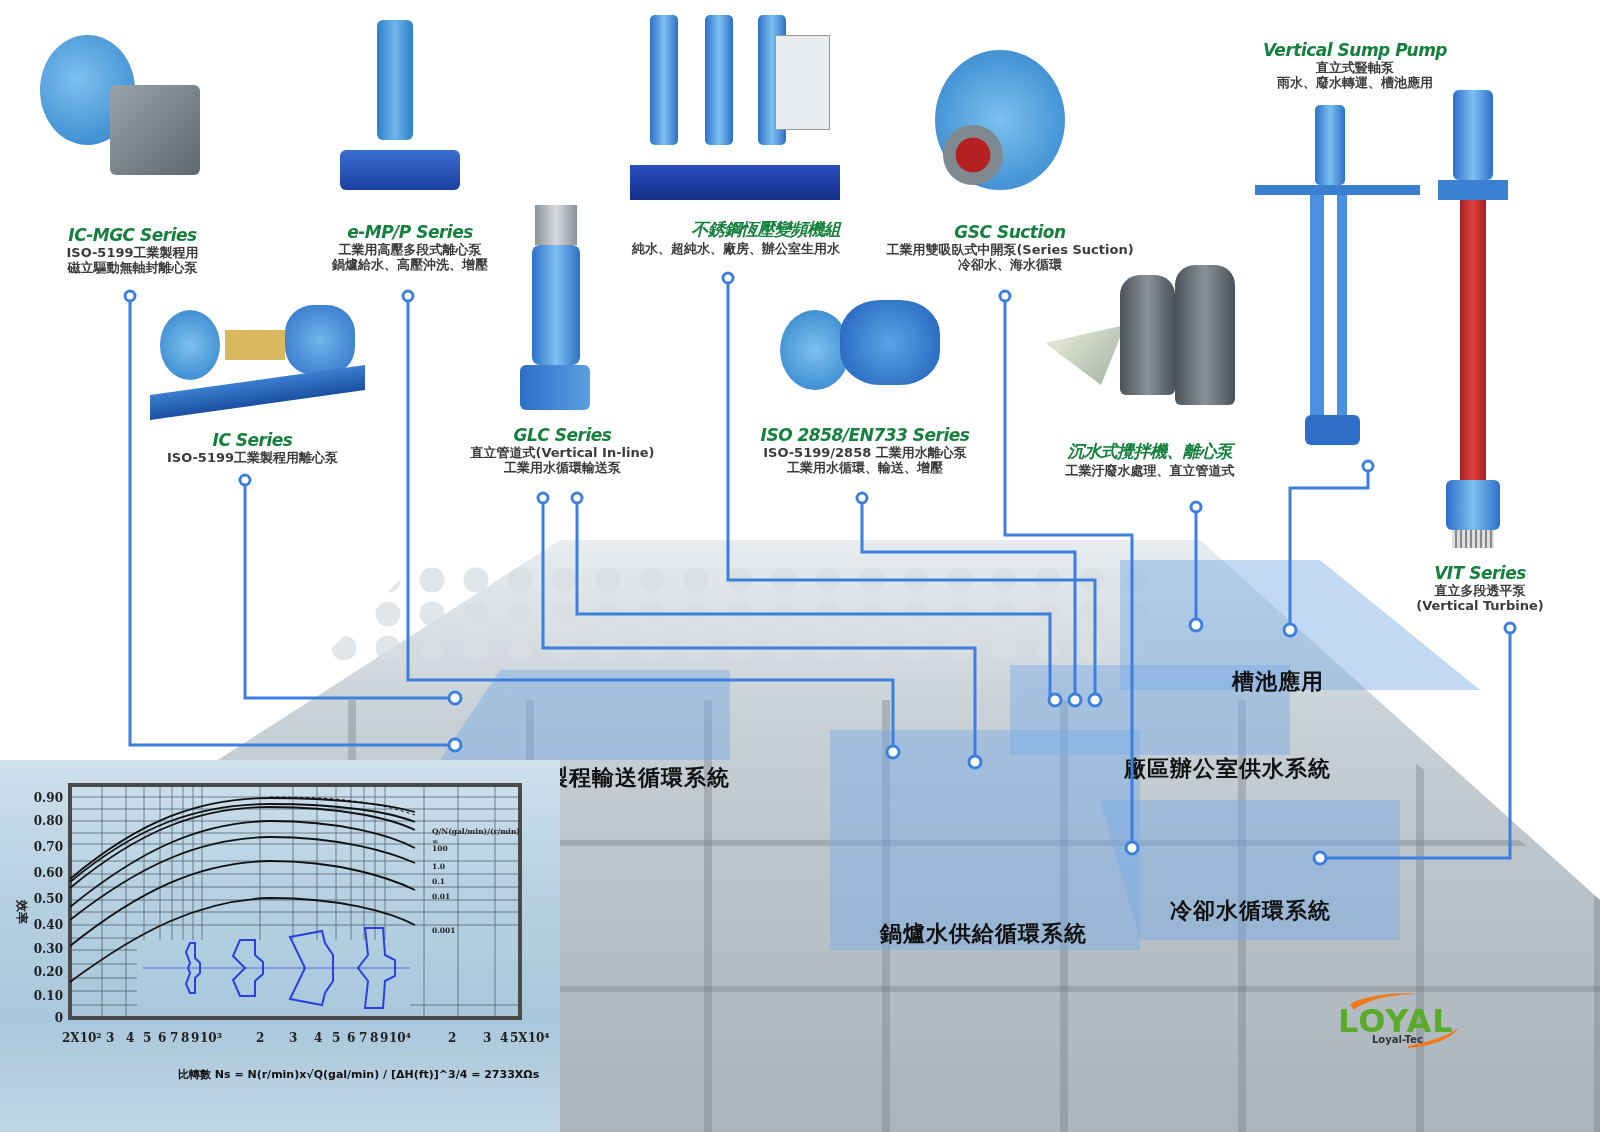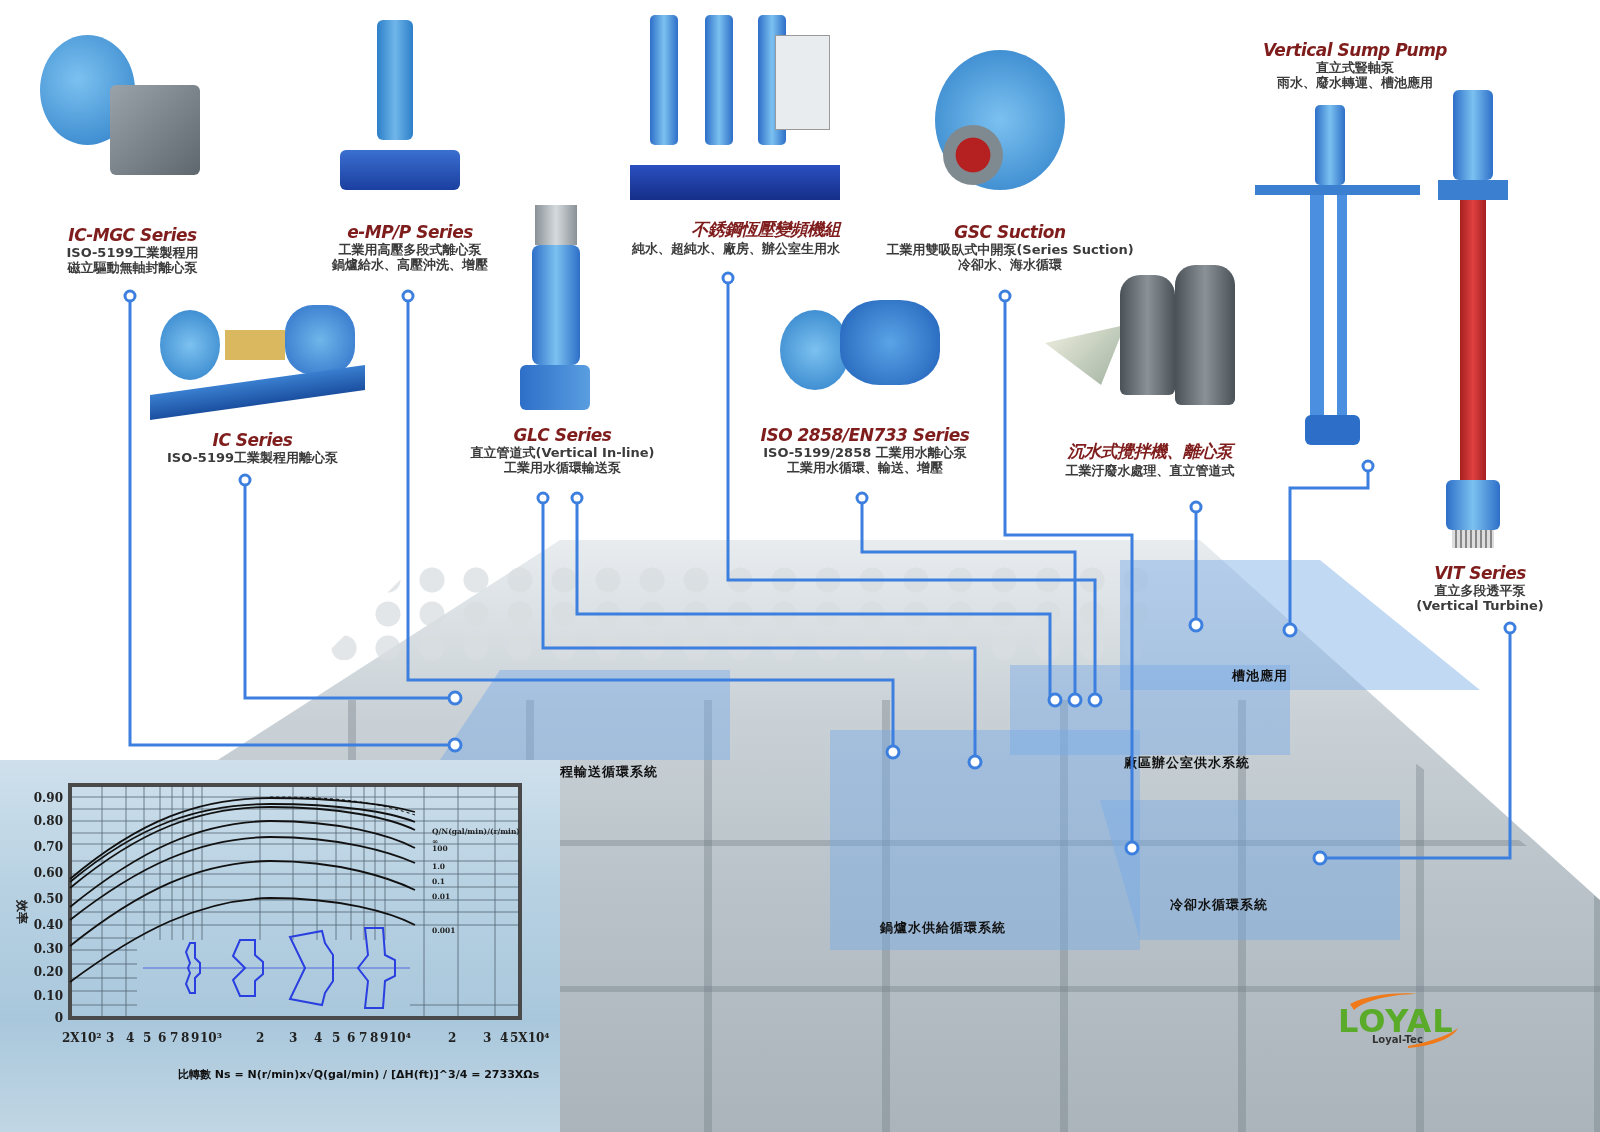--- a/index.html
+++ b/index.html
@@ -22,29 +22,29 @@
   .plant-roads {
     position: absolute; left: 0; top: 700px; width: 1600px; height: 432px;
     background:
       repeating-linear-gradient(90deg, transparent 0 170px, rgba(110,120,128,0.35) 170px 178px),
       repeating-linear-gradient(180deg, transparent 0 140px, rgba(110,120,128,0.35) 140px 146px);
     clip-path: polygon(330px 0, 1330px 0, 1600px 200px, 1600px 432px, 0 432px, 0 160px);
   }
   .zone { position: absolute; background: rgba(120,170,230,0.45); }
 
   .zone-label {
-    position: absolute; font-weight: bold; font-size: 13px; color: #111; letter-spacing: 1px;
+    position: absolute; font-weight: bold; font-size: 22px; color: #111; letter-spacing: 1px;
     font-family: "DejaVu Sans", sans-serif;
   }
 
   
   .product { position: absolute; text-align: center; }
   .product .title {
     font-family: "DejaVu Sans", sans-serif; font-weight: bold; font-style: italic;
-    font-size: 17px; color: #7f1d1d; white-space: nowrap; letter-spacing: -0.5px;
+    font-size: 17px; color: #15803d; white-space: nowrap; letter-spacing: -0.5px;
   }
   .product .sub {
     font-size: 13px; font-weight: bold; color: #3b3b3b; line-height: 15px; white-space: nowrap;
   }
   .pump-img { position: absolute; }
 
   
   svg.connectors { position: absolute; left: 0; top: 0; width: 1600px; height: 1132px; pointer-events: none; }
 
   

